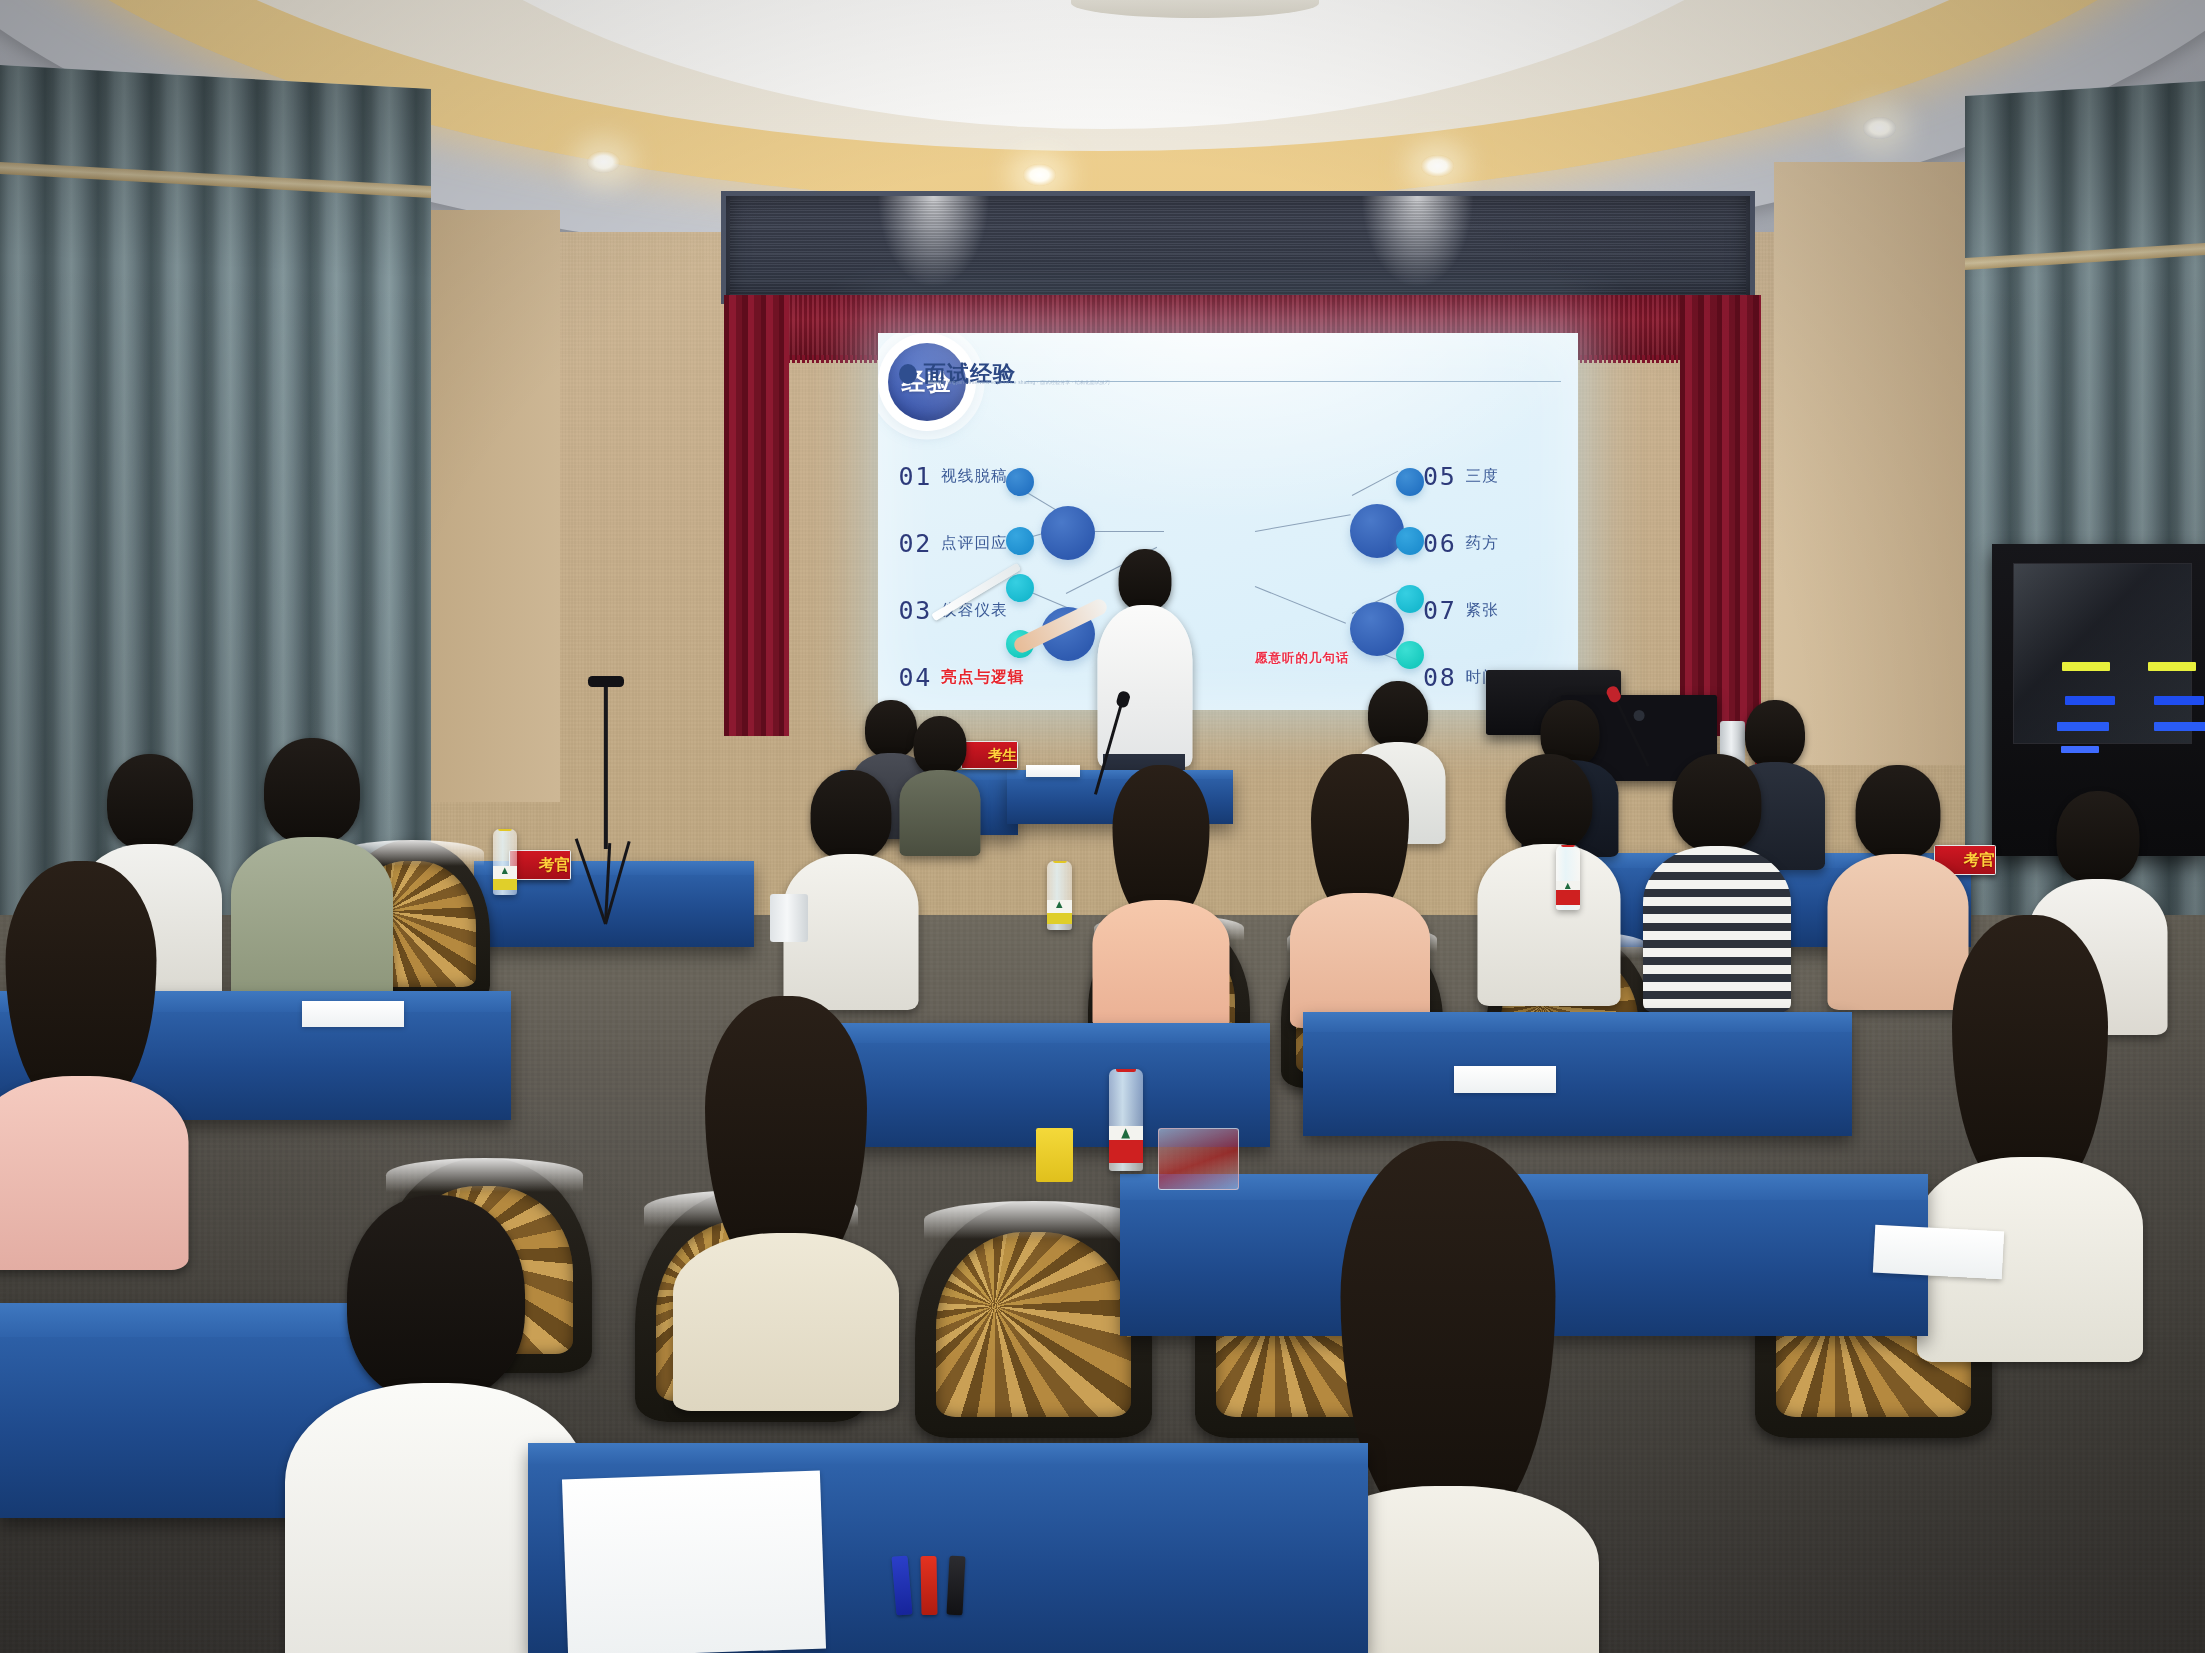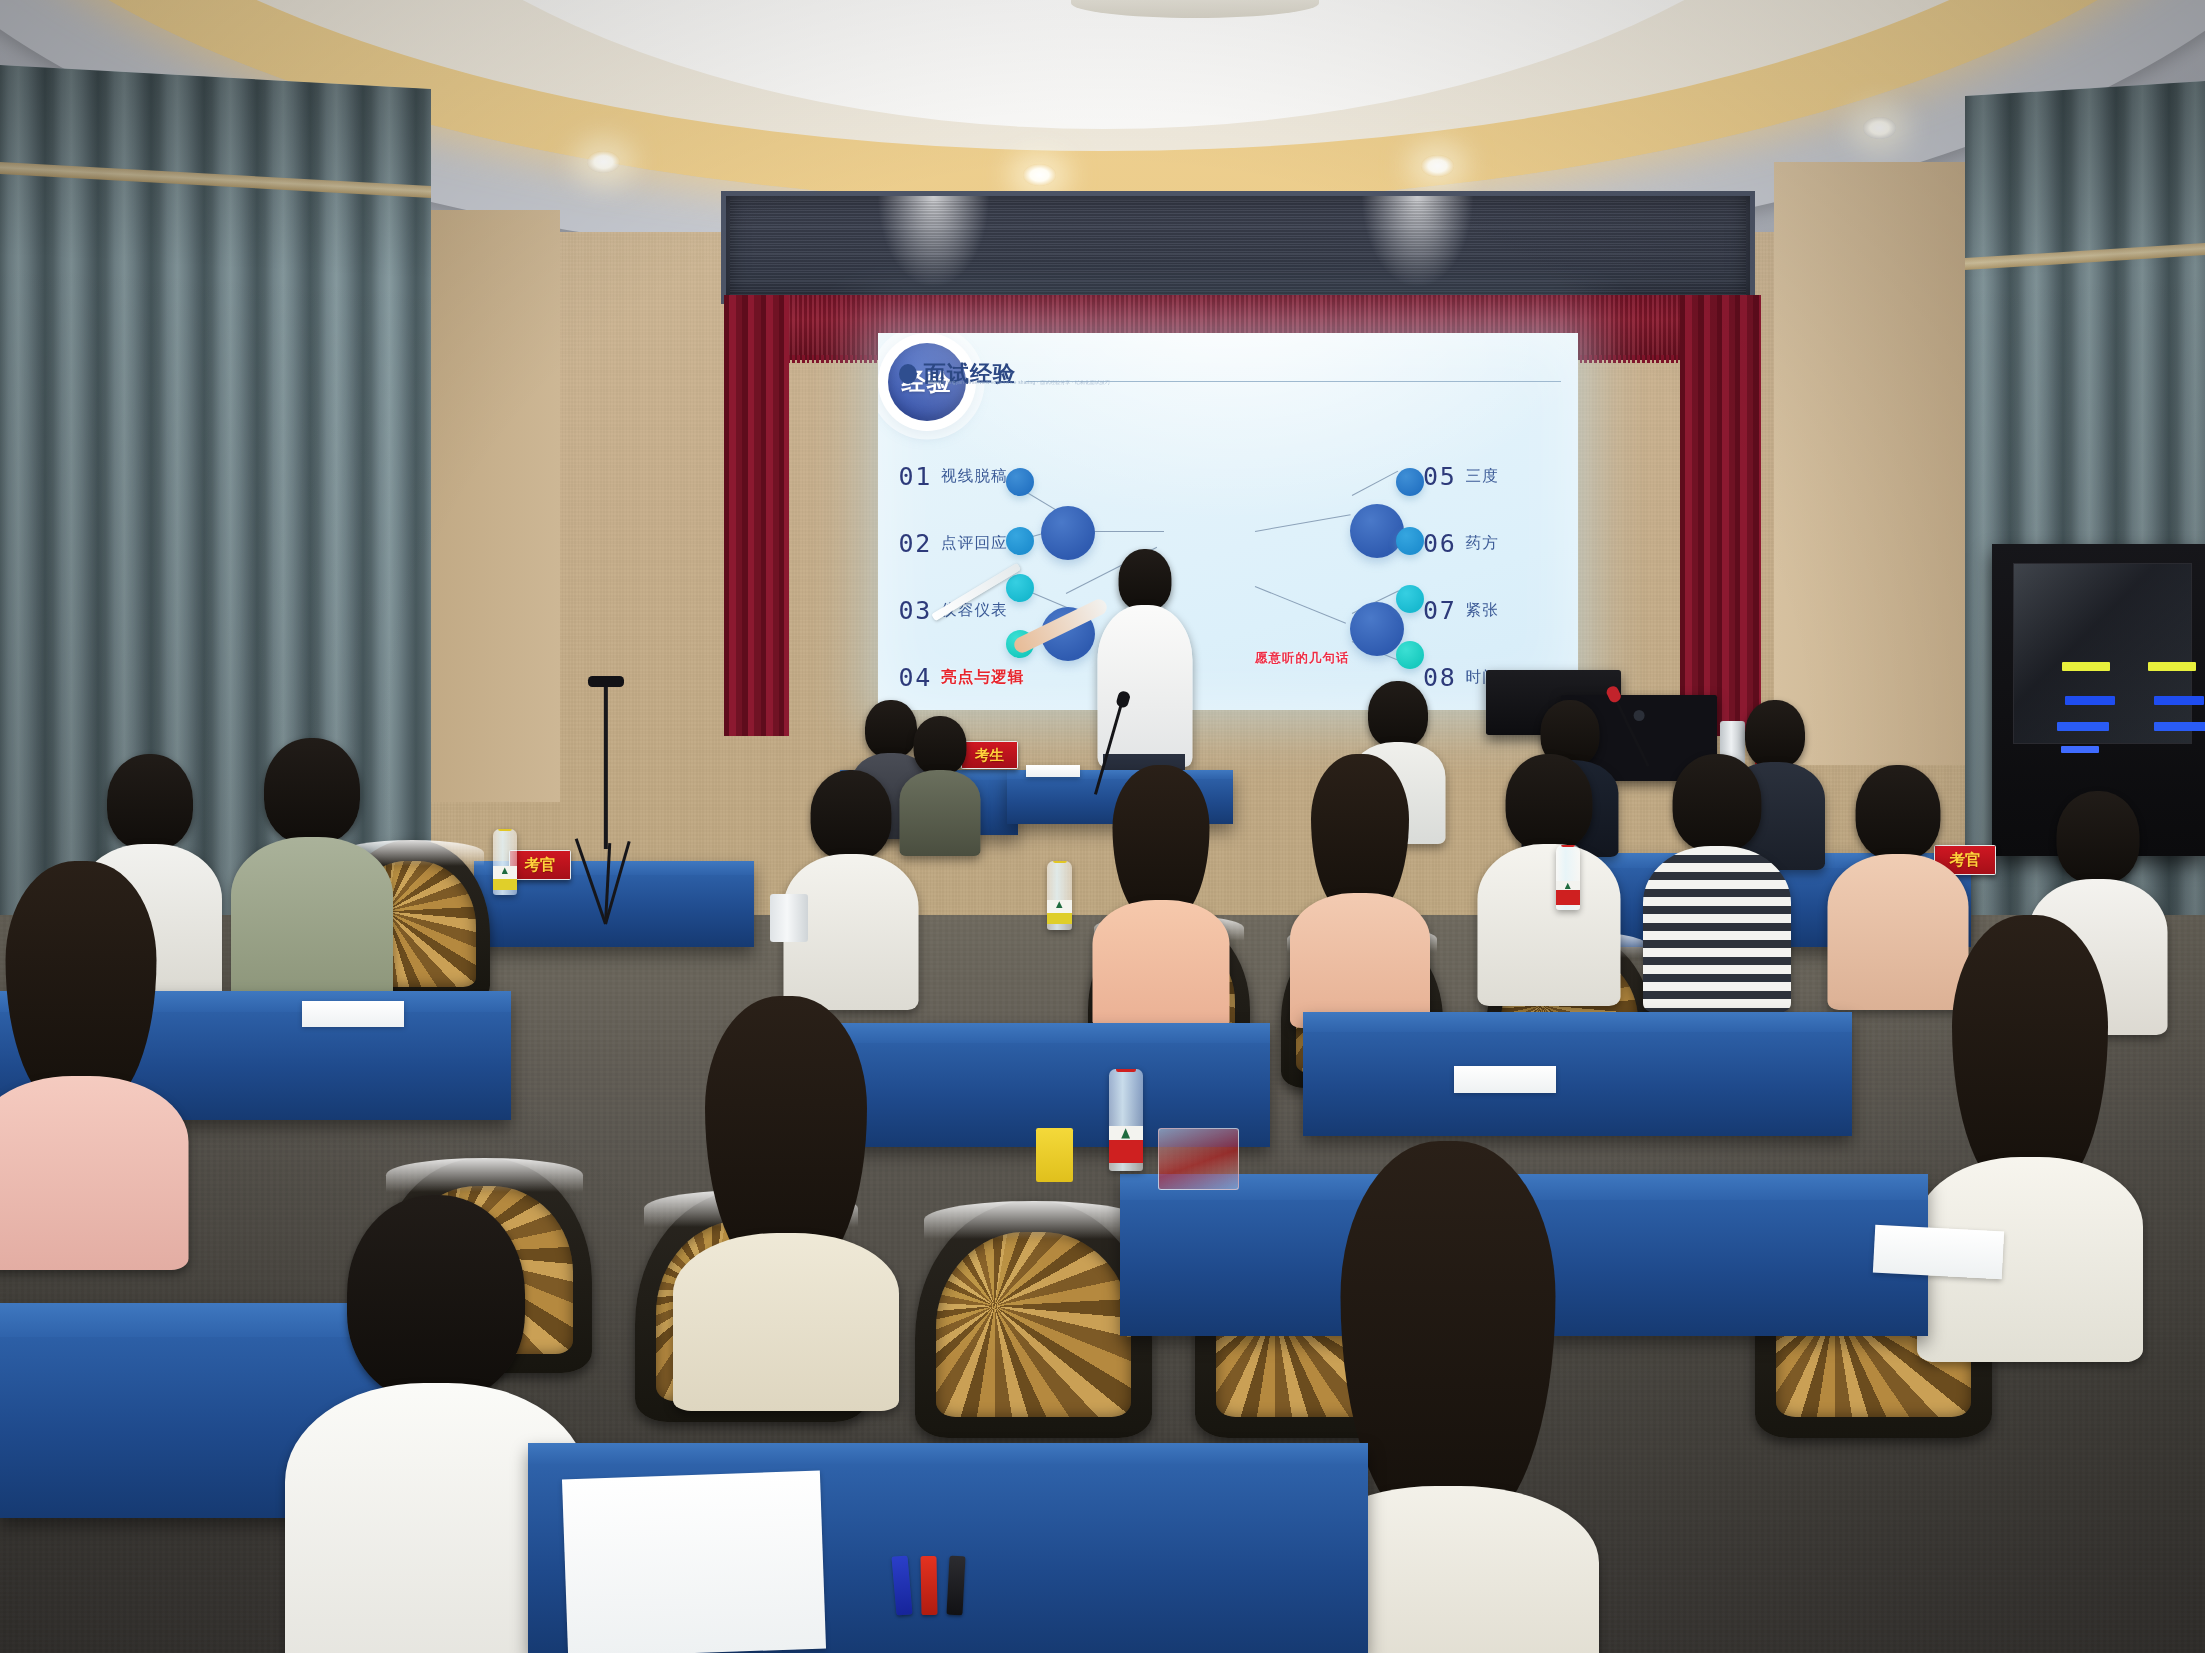--- a/index.html
+++ b/index.html
@@ -125,21 +125,21 @@
                repeating-linear-gradient(0deg,rgba(255,255,255,.03) 0 2.2px,rgba(0,0,0,.04) 2.2px 4.8px);}
 
   
   .table{position:absolute;background:linear-gradient(180deg,#2f62a8 0%,#2a57974f 0%,#2f63ab 8%,#1f4a8c 60%,#163a72 100%);
     box-shadow:0 7.5px 16px rgba(0,0,0,.4);}
   .table .top{position:absolute;left:0;top:0;width:100%;height:16%;
     background:linear-gradient(180deg,#3f78c0,#2f63ab);}
 
   .placard{position:absolute;background:linear-gradient(180deg,#cf1722,#a60f18);
     border:1.6px solid #e9e9e9;border-radius:1.6px;display:flex;align-items:center;
-    justify-content:center;gap:.22em;box-shadow:0 2.2px 5.4px rgba(0,0,0,.45);}
+    justify-content:flex-end;gap:.22em;box-shadow:0 2.2px 5.4px rgba(0,0,0,.45);}
   .placard span{color:#ffd23c;font-weight:700;text-shadow:0 1.1px 1.1px rgba(120,20,0,.75);}
 
   .chair{position:absolute;}
   .chair .frame{position:absolute;inset:0;border-radius:48% 48% 14% 14%/58% 58% 10% 10%;
     background:linear-gradient(180deg,#2a2620,#17150f);
     box-shadow:0 5.4px 12px rgba(0,0,0,.5);}
   .chair .pad{position:absolute;left:9%;top:13%;width:82%;height:78%;
     border-radius:46% 46% 10% 10%/52% 52% 8% 8%;
     background:
       radial-gradient(circle at 22% 28%,rgba(255,255,255,.12),rgba(0,0,0,0) 40%),

